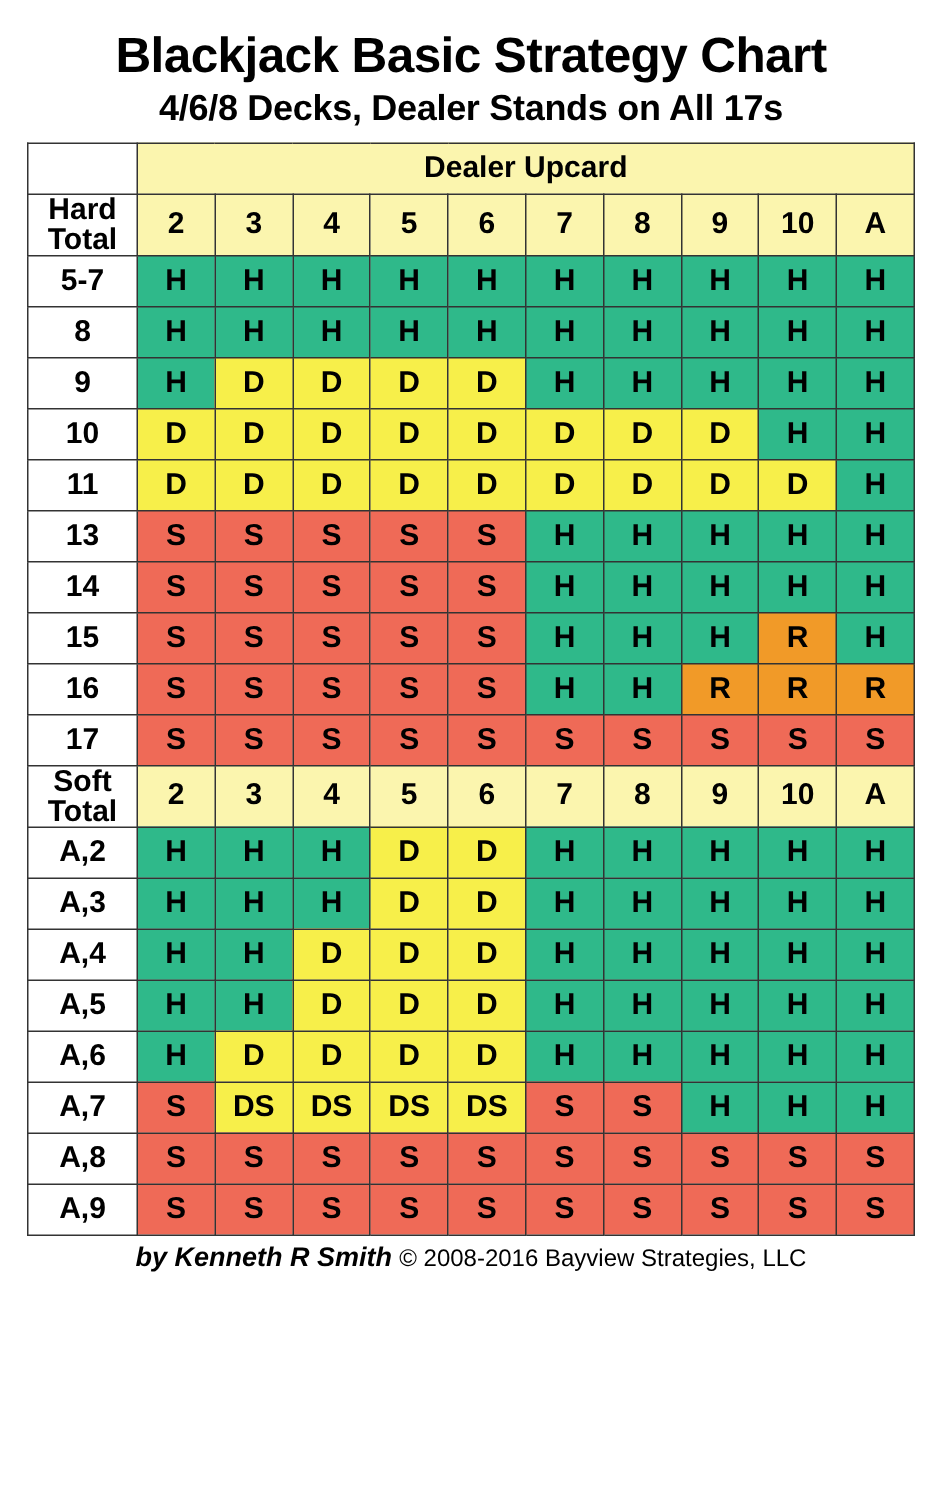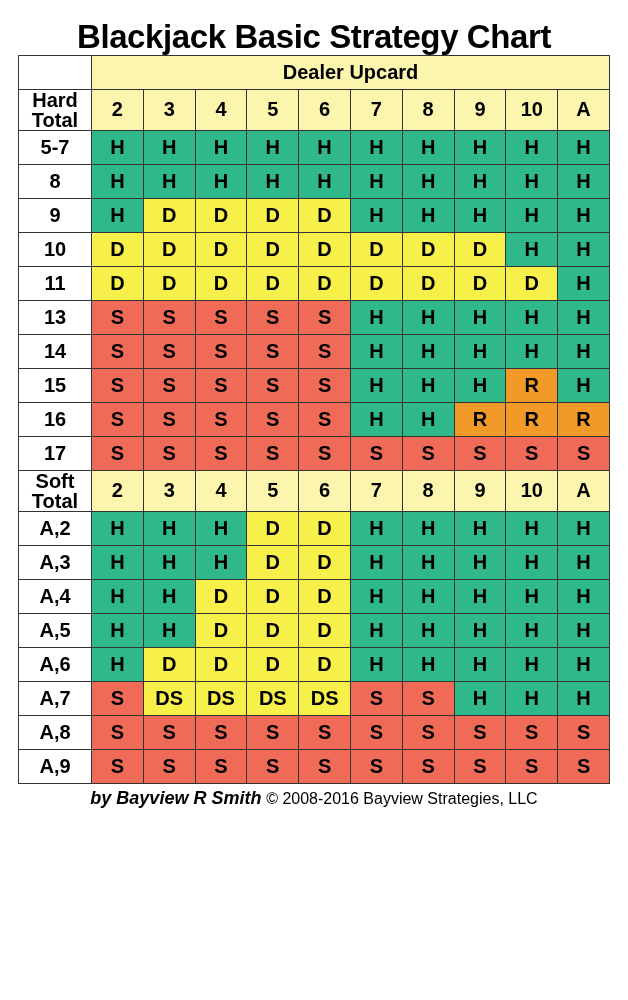--- a/index.html
+++ b/index.html
@@ -107,20 +107,21 @@
   #credit .copy {
     font-size: 16px;
   }
 </style>
 </head>
 <body>
 
 <div id="card">
 
   <div id="title">Blackjack Basic Strategy Chart</div>
+  <div id="subtitle">4/6/8 Decks, Dealer Stands on All 17s</div>
 
   <table id="strategy">
     <tbody id="table-body">
         <tr>
           <td class="corner"></td>
           <td class="hdr-main" colspan="10">Dealer Upcard</td>
         </tr>
         <tr>
           <td class="corner">
             <span>Hard</span>
@@ -384,17 +385,17 @@
           <td class="cell-S">S</td>
           <td class="cell-S">S</td>
           <td class="cell-S">S</td>
           <td class="cell-S">S</td>
           <td class="cell-S">S</td>
         </tr>
       </tbody>
   </table>
 
   <div id="credit">
-    <span class="author">by Bayview R Smith</span>
+    <span class="author">by Kenneth R Smith</span>
     <span class="copy">© 2008-2016 Bayview Strategies, LLC</span>
   </div>
 
 </div>
 
 </body></html>

